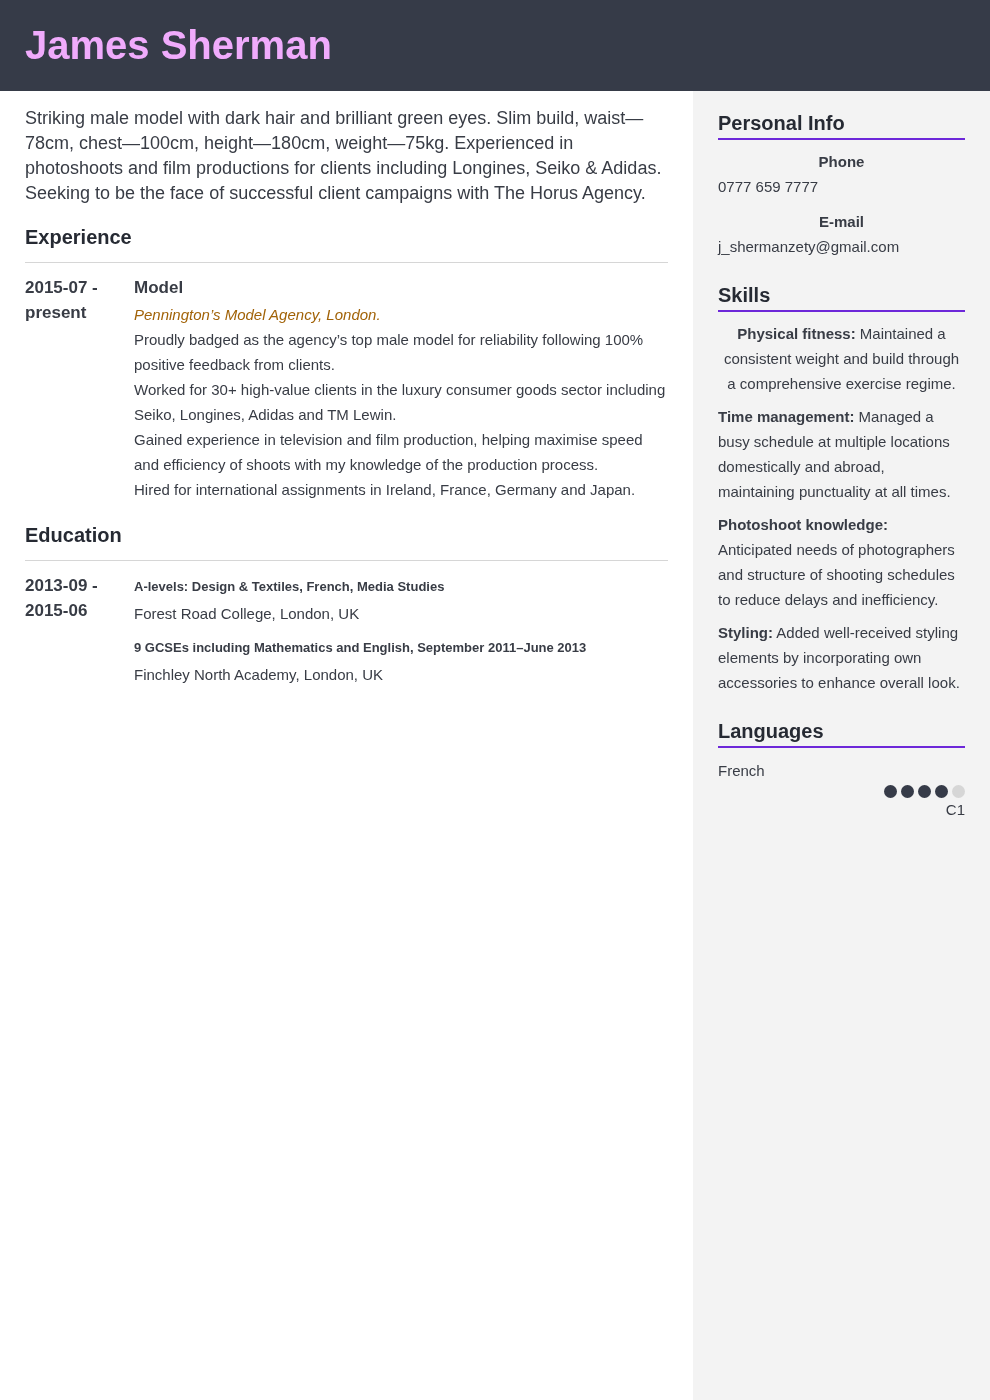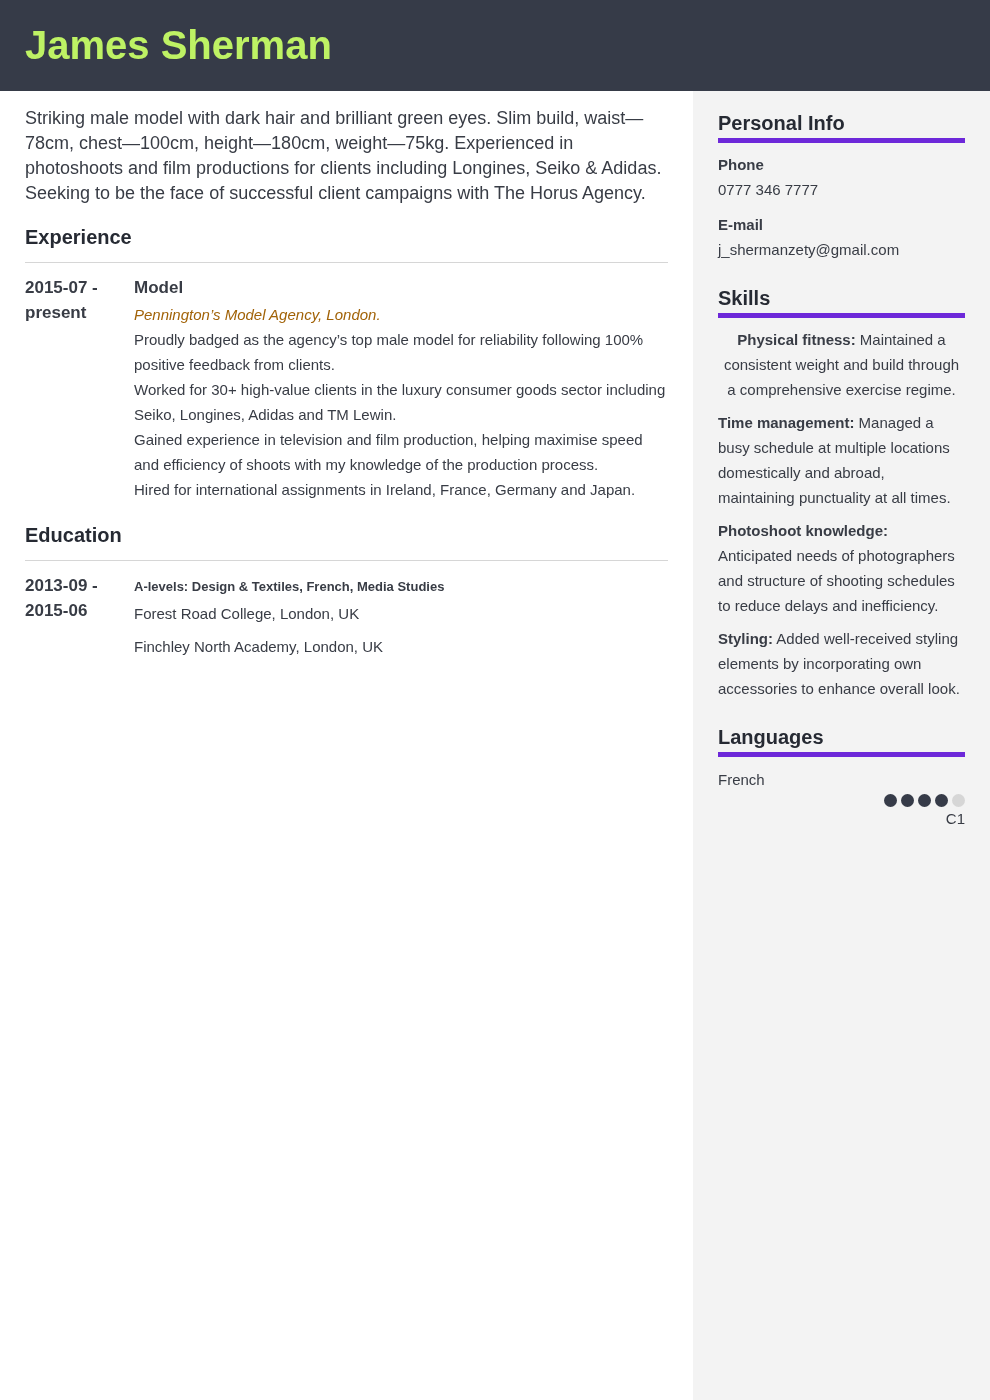--- a/index.html
+++ b/index.html
@@ -1,20 +1,20 @@
 <!DOCTYPE html>
 <html><head>
   <meta charset="utf-8">
   <style>
     * { box-sizing: border-box; margin: 0; padding: 0; }
     html, body { width: 990px; height: 1400px; background: #ffffff; }
     body { font-family: "Liberation Sans", sans-serif; color: #383c45; position: relative; overflow: hidden; }
 
     .header { position: absolute; left: 0; top: 0; width: 990px; height: 91px; background: #363b48; }
-    .header h1 { position: absolute; left: 25px; top: 20px; font-size: 40px; font-weight: bold; color: #bef264; line-height: 50px; letter-spacing: 0px; }
+    .header h1 { position: absolute; left: 25px; top: 20px; font-size: 40px; font-weight: bold; color: #f0abfc; line-height: 50px; letter-spacing: 0px; }
 
     .sidebar { position: absolute; left: 693px; top: 91px; width: 297px; height: 1309px; background: #f3f3f3; }
 
     .main { position: absolute; left: 25px; top: 106px; width: 643px; }
 
     .summary { font-size: 18px; line-height: 25px; color: #383c45; }
 
     .section-title { font-size: 20px; font-weight: bold; color: #262a33; line-height: 26px; padding-bottom: 12px; border-bottom: 1px solid #d6d6d6; }
 
     .exp-section { margin-top: 18px; }
@@ -24,22 +24,22 @@
     .job-title { font-size: 17px; font-weight: bold; line-height: 25px; color: #383c45; }
     .company { font-size: 15px; font-style: italic; line-height: 25px; color: #a16207; margin-top: 2px; }
     .bullet { font-size: 15px; line-height: 25px; color: #383c45; }
 
     .edu-section { margin-top: 20px; }
     .degree { font-size: 13px; font-weight: bold; line-height: 28px; color: #383c45; }
     .school { font-size: 15px; line-height: 25px; color: #383c45; }
     .edu-item + .edu-item { margin-top: 8px; }
 
     .side-inner { position: absolute; left: 25px; top: 19px; width: 247px; }
-    .side-title { font-size: 20px; font-weight: bold; color: #262a33; line-height: 26px; padding-bottom: 2px; border-bottom: 5px solid #6d28d9; }
-    .info-label { font-size: 15px; font-weight: bold; line-height: 25px; color: #383c45; margin-top: 10px; }
+    .side-title { font-size: 20px; font-weight: bold; color: #262a33; line-height: 26px; padding-bottom: 2px; border-bottom: 2px solid #6d28d9; }
+    .info-label { font-size: 15px; font-weight: bold; line-height: 25px; color: #383c45; margin-top: 10px; text-align: center; }
     .info-value { font-size: 15px; line-height: 25px; color: #383c45; }
     .info-label.first { margin-top: 9px; }
 
     .side-section { margin-top: 23px; }
     .skill { font-size: 15px; line-height: 25px; color: #383c45; margin-top: 8px; }
     .skill.first { margin-top: 9px; text-align: center; }
     .skill b { font-weight: bold; }
 
     .lang-name { font-size: 15px; line-height: 25px; color: #383c45; margin-top: 10px; }
     .dots { display: flex; justify-content: flex-end; gap: 4px; margin-top: 2px; }
@@ -81,33 +81,34 @@
       <div class="dates">
         <div>2013-09 -</div>
         <div>2015-06</div>
       </div>
       <div class="content">
         <div class="edu-item">
           <div class="degree">A-levels: Design &amp; Textiles, French, Media Studies</div>
           <div class="school">Forest Road College, London, UK</div>
         </div>
         <div class="edu-item">
+          <div class="degree">9 GCSEs including Mathematics and English, September 2011–June 2013</div>
           <div class="school">Finchley North Academy, London, UK</div>
         </div>
       </div>
     </div>
   </div>
 </div>
 
 <div class="sidebar">
   <div class="side-inner">
     <div>
       <h2 class="side-title">Personal Info</h2>
       <div class="info-label first">Phone</div>
-      <div class="info-value">0777 346 7777</div>
+      <div class="info-value">0777 659 7777</div>
       <div class="info-label">E-mail</div>
       <div class="info-value">j_shermanzety@gmail.com</div>
     </div>
 
     <div class="side-section">
       <h2 class="side-title">Skills</h2>
       <div class="skill first"><b>Physical fitness:</b><span> Maintained a consistent weight and build through a comprehensive exercise regime.</span></div>
       <div class="skill"><b>Time management:</b><span> Managed a busy schedule at multiple locations domestically and abroad, maintaining punctuality at all times.</span></div>
       <div class="skill"><b>Photoshoot knowledge:</b><span> Anticipated needs of photographers and structure of shooting schedules to reduce delays and inefficiency.</span></div>
       <div class="skill"><b>Styling:</b><span> Added well-received styling elements by incorporating own accessories to enhance overall look.</span></div>

